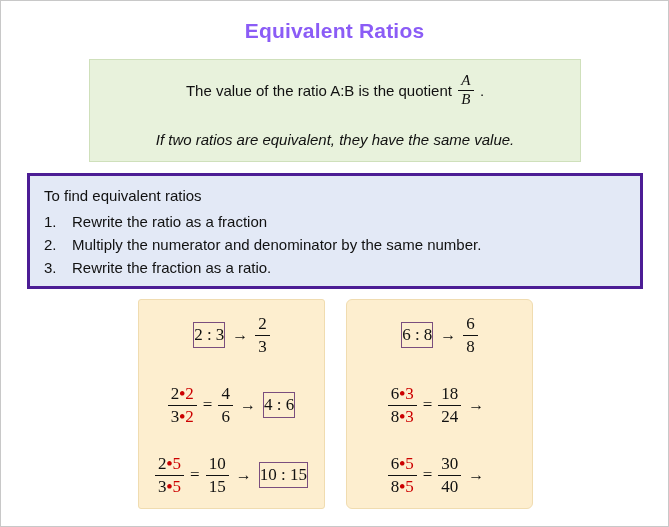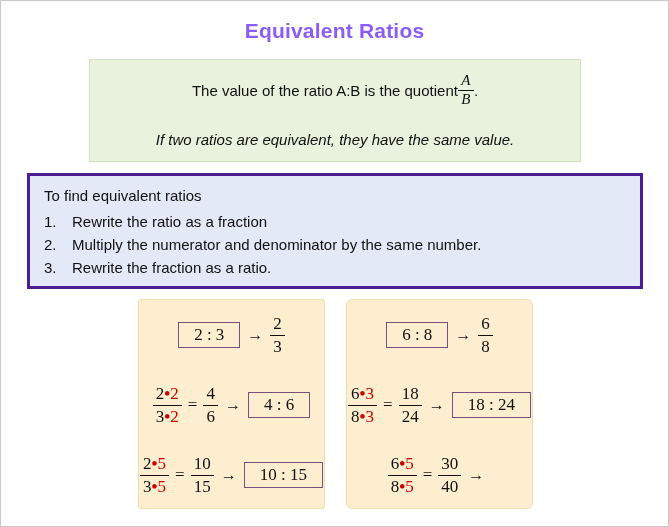--- a/index.html
+++ b/index.html
@@ -43,20 +43,21 @@
     border: 1px solid #cfe0bb;
     padding: 14px 16px 0 16px;
   }
   .def-line1 {
     text-align: center;
     font-size: 15px;
     line-height: 20px;
     display: flex;
     justify-content: center;
     align-items: center;
+    gap: 6px;
   }
   .def-line2 {
     text-align: center;
     font-size: 15px;
     margin-top: 22px;
     font-style: italic;
   }
 
   
   .frac-italic {
@@ -140,21 +141,21 @@
     display: flex;
     align-items: center;
     justify-content: center;
     height: 70px;
     font-family: "Liberation Serif", serif;
     font-size: 17px;
   }
   .boxed {
     border: 1px solid #7a4e7e;
     background: #fdeecf;
-    padding: 2px 15px;
+    padding: 2px 0;
     font-family: "Liberation Serif", serif;
     font-size: 17px;
     white-space: nowrap;
   }
   .arrow {
     margin: 0 7px;
     font-size: 16px;
     font-family: "Liberation Sans", sans-serif;
   }
   .eq {
@@ -292,21 +293,20 @@
         <span class="dline">
           <span>8</span><span class="dot">•</span><span class="red">3</span>
         </span>
       </span>
       <span class="eq">=</span>
       <span class="nfrac">
         <span class="nline">18</span>
         <span class="dline">24</span>
       </span>
       <span class="arrow">→</span>
-      <span class="boxed">18 : 24</span>
     </div>
 
     <div class="ex-row">
       <span class="nfrac">
         <span class="nline">
           <span>6</span><span class="dot">•</span><span class="red">5</span>
         </span>
         <span class="dline">
           <span>8</span><span class="dot">•</span><span class="red">5</span>
         </span>

